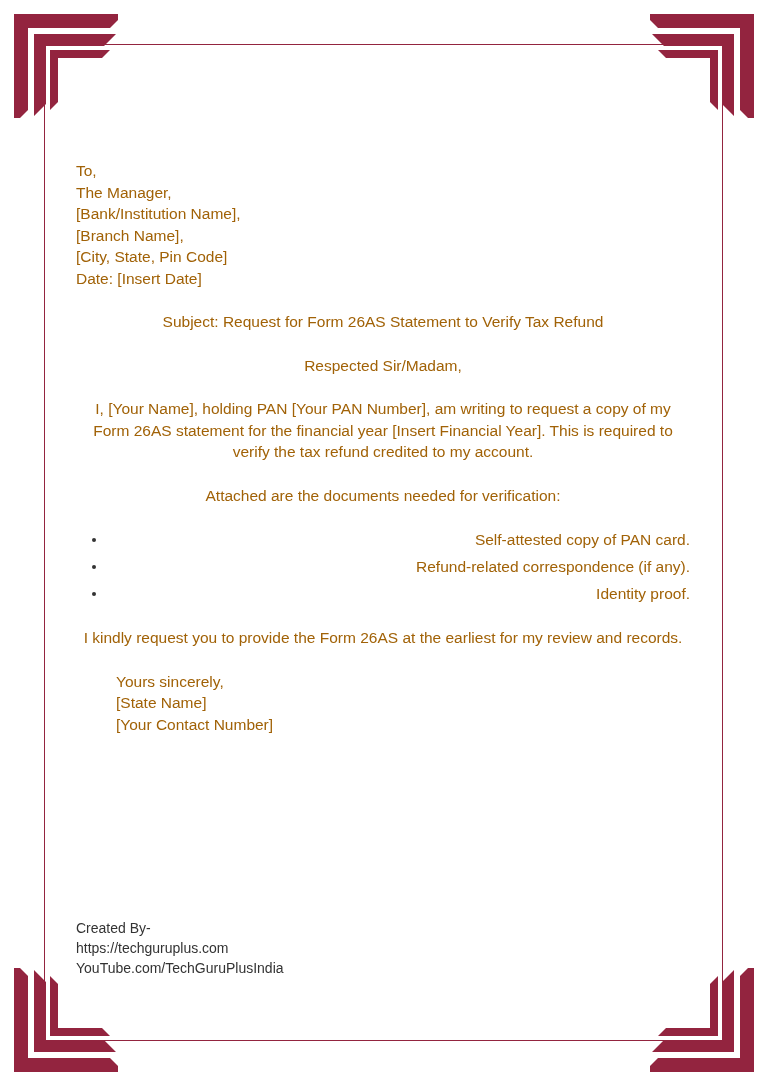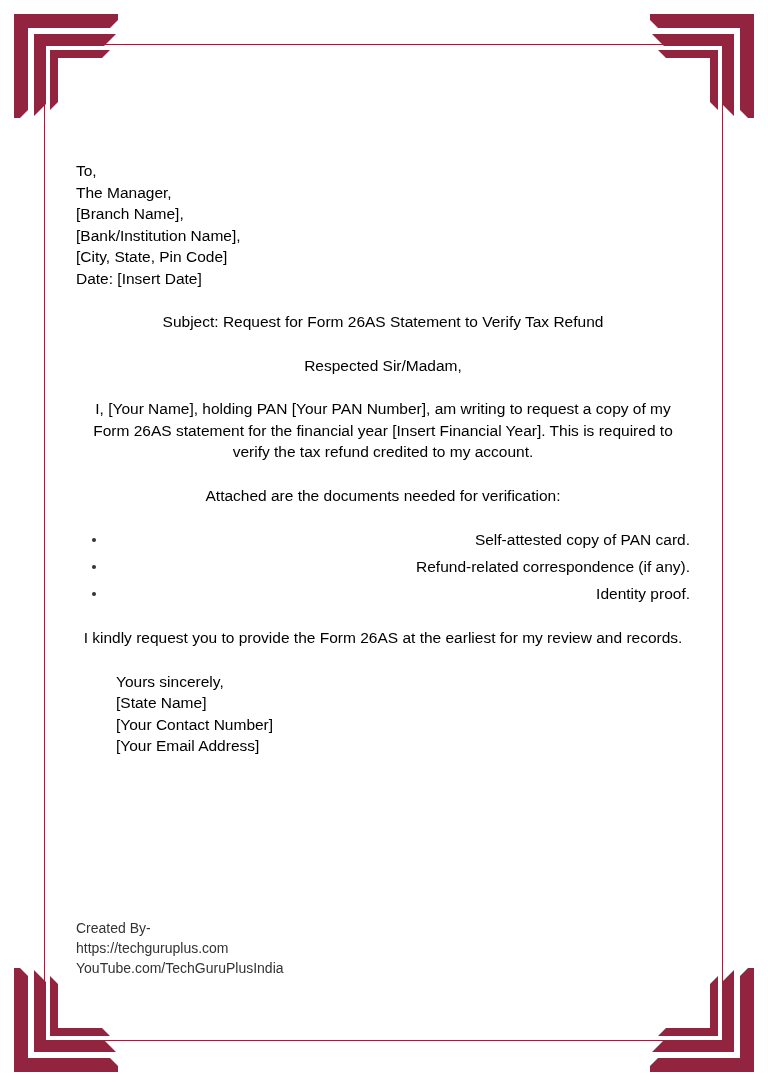--- a/index.html
+++ b/index.html
@@ -42,21 +42,21 @@
   .corner-tr { right: 8px; top: 8px;  transform: scaleX(-1); }
   .corner-bl { left: 8px;  bottom: 8px; transform: scaleY(-1); }
   .corner-br { right: 8px; bottom: 8px; transform: scale(-1,-1); }
 
   
   .letter {
     position: absolute;
     left: 76px;
     top: 160px;
     width: 614px;
-    color: #000000;
+    color: #a16207;
     font-size: 15.5px;
     line-height: 21.5px;
   }
 
   .block {
     margin: 0 0 22px 0;
   }
   .block.tight { margin-bottom: 0; }
 
   .line {
@@ -166,22 +166,22 @@
         <path d="M0 0 H60 L52 8 H8 V52 L0 60 Z" transform="translate(42,42)"></path>
       </g>
     </svg>
   </div>
 
   <div class="letter">
 
     <div class="block">
       <span class="line">To,</span>
       <span class="line">The Manager,</span>
+      <span class="line">[Bank/Institution Name],</span>
       <span class="line">[Branch Name],</span>
-      <span class="line">[Bank/Institution Name],</span>
       <span class="line">[City, State, Pin Code]</span>
       <span class="line">Date: [Insert Date]</span>
     </div>
 
     <p class="para">Subject: Request for Form 26AS Statement to Verify Tax Refund</p>
 
     <p class="para">Respected Sir/Madam,</p>
 
     <p class="para">I, [Your Name], holding PAN [Your PAN Number], am writing to request a copy of my Form 26AS statement for the financial year [Insert Financial Year]. This is required to verify the tax refund credited to my account.</p>
 
@@ -192,21 +192,20 @@
       <li>Refund-related correspondence (if any).</li>
       <li>Identity proof.</li>
     </ul>
 
     <p class="para">I kindly request you to provide the Form 26AS at the earliest for my review and records.</p>
 
     <div class="block signature tight">
       <span class="line">Yours sincerely,</span>
       <span class="line">[State Name]</span>
       <span class="line">[Your Contact Number]</span>
-      <span class="line">[Your Email Address]</span>
     </div>
 
   </div>
 
   <div class="credit">
     <span class="line">Created By-</span>
     <span class="line">https://techguruplus.com</span>
     <span class="line">YouTube.com/TechGuruPlusIndia</span>
   </div>
 

